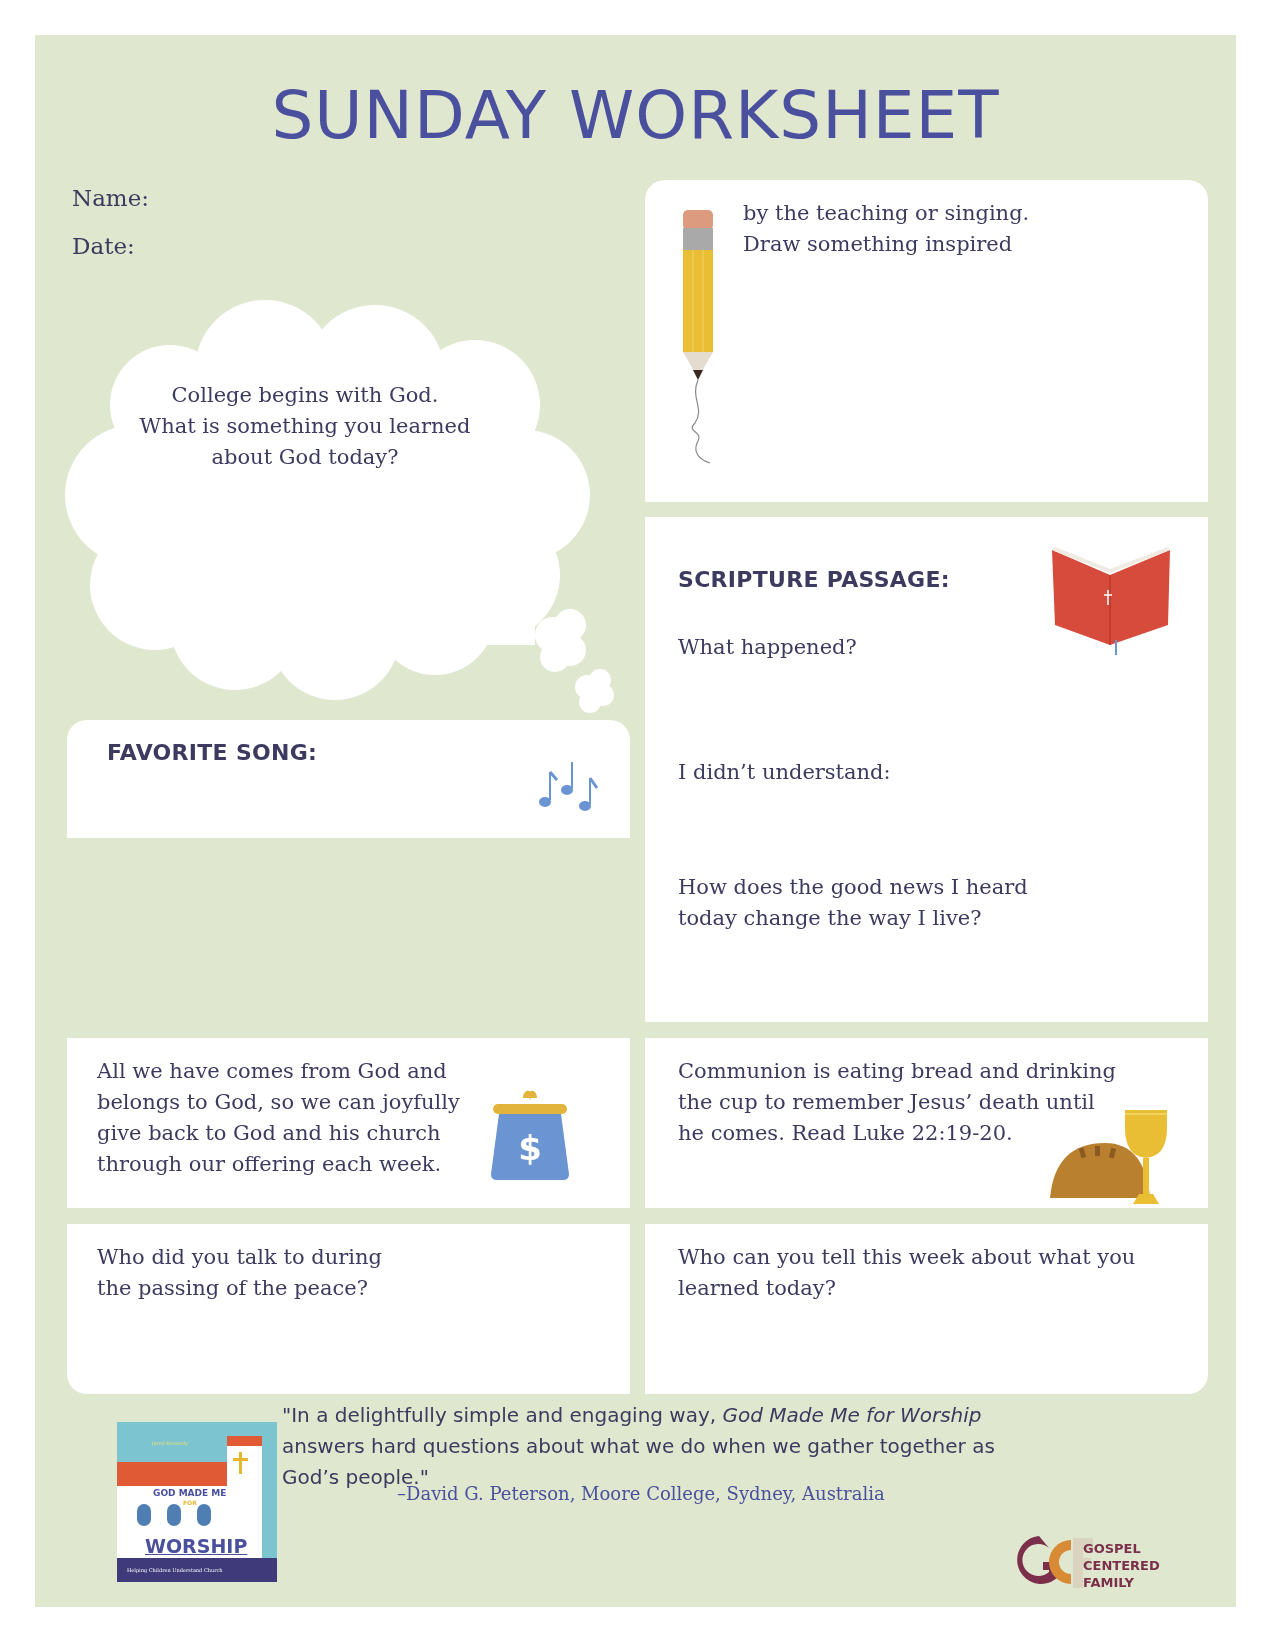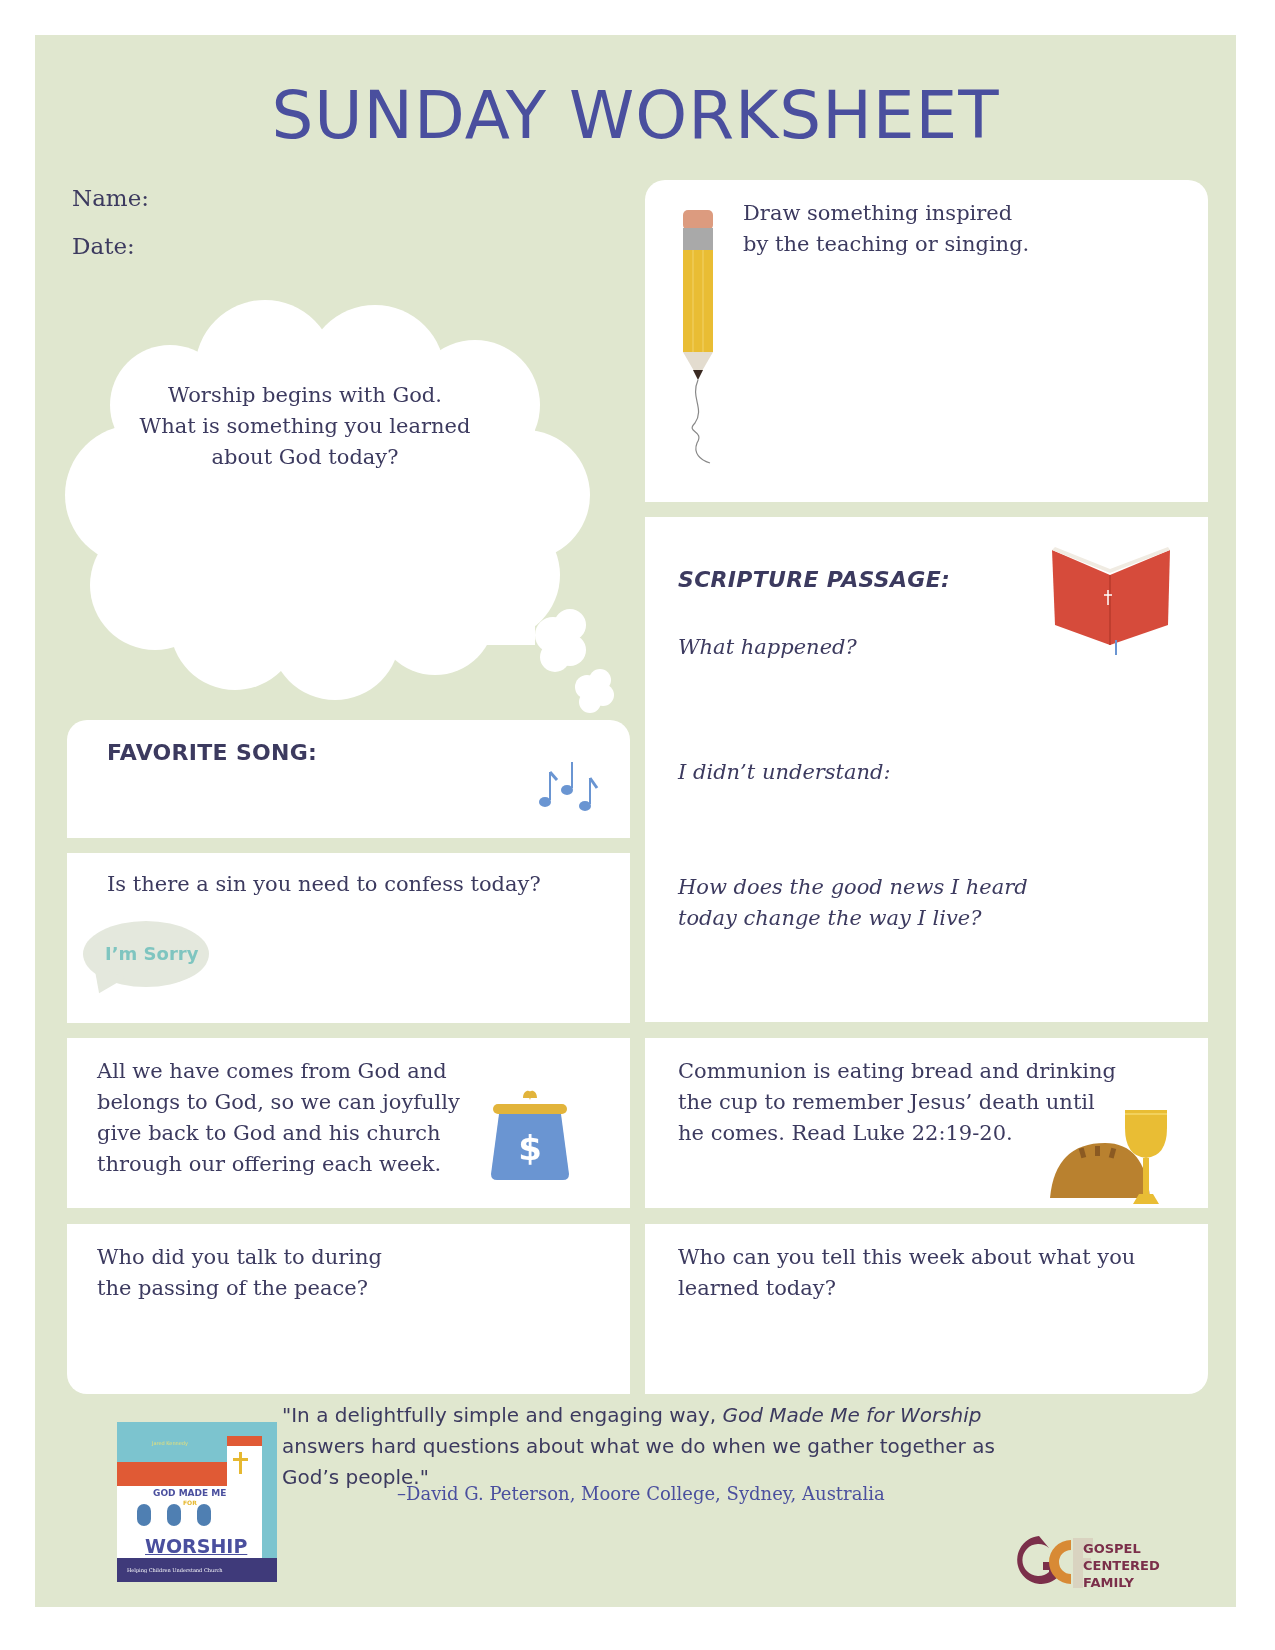--- a/index.html
+++ b/index.html
@@ -52,43 +52,43 @@
         <circle cx="515" cy="330" r="16"></circle>
         <circle cx="515" cy="355" r="16"></circle>
         <circle cx="500" cy="362" r="15"></circle>
       <circle cx="532" cy="392" r="12"></circle>
         <circle cx="545" cy="385" r="11"></circle>
         <circle cx="548" cy="400" r="11"></circle>
         <circle cx="535" cy="407" r="11"></circle>
     </g>
   </svg>
   <div class="cloud-text">
-    <div>Worship begins with God.</div>
+    <div>College begins with God.</div>
     <div>What is something you learned</div>
     <div>about God today?</div>
   </div>
 
   <div class="card" style="left:610px; top:145px; width:563px; height:322px; border-radius:20px 20px 0 0;">
     <svg style="position:absolute; left:30px; top:28px;" width="50" height="260" viewBox="0 0 50 260">
       <rect x="8" y="2" width="30" height="20" rx="5" fill="#dc9b7f"></rect>
       <rect x="8" y="20" width="30" height="22" fill="#a9a9a9"></rect>
       <rect x="8" y="42" width="30" height="102" fill="#e9bd34"></rect>
       <line x1="18" y1="42" x2="18" y2="144" stroke="#f2d36a" stroke-width="1"></line>
       <line x1="28" y1="42" x2="28" y2="144" stroke="#f2d36a" stroke-width="1"></line>
       <polygon points="8,144 38,144 23,170" fill="#e3dccf"></polygon>
       <polygon points="18,162 28,162 23,172" fill="#3a2a22"></polygon>
       <path d="M23 172 C 15 190, 30 200, 20 215 C 10 225, 30 222, 22 235 C 18 245, 25 252, 35 255" stroke="#888" fill="none" stroke-width="1.2"></path>
     </svg>
     <div class="q" style="left:98px; top:18px;">
+      <div>by the teaching or singing.</div>
       <div>Draw something inspired</div>
-      <div>by the teaching or singing.</div>
-    </div>
-  </div>
-
-  <div class="card" style="left:610px; top:482px; width:563px; height:505px;font-style:italic;">
+    </div>
+  </div>
+
+  <div class="card" style="left:610px; top:482px; width:563px; height:505px;">
     <div class="h" style="left:33px; top:50px;">SCRIPTURE PASSAGE:</div>
     <svg style="position:absolute; left:405px; top:28px;" width="125" height="110" viewBox="0 0 125 110">
       <polygon points="2,5 60,30 60,100 5,80" fill="#d64b3b"></polygon>
       <polygon points="60,30 120,5 118,80 60,100" fill="#d64b3b"></polygon>
       <polygon points="2,5 60,28 120,5 118,2 60,24 5,2" fill="#f0ebe2"></polygon>
       <line x1="60" y1="30" x2="60" y2="100" stroke="#b73a2d" stroke-width="1.5"></line>
       <line x1="58" y1="45" x2="58" y2="60" stroke="#fff" stroke-width="1.5"></line>
       <line x1="54" y1="50" x2="62" y2="50" stroke="#fff" stroke-width="1.5"></line>
       <line x1="66" y1="95" x2="66" y2="110" stroke="#6a95d2" stroke-width="2"></line>
     </svg>
@@ -109,26 +109,20 @@
           <path d="M13 12 L20 20" stroke-width="3"></path>
         <ellipse cx="30" cy="30" rx="6" ry="5" stroke="none"></ellipse>
           <line x1="35" y1="28" x2="35" y2="2" stroke-width="2"></line>
         <ellipse cx="48" cy="46" rx="6" ry="5" stroke="none"></ellipse>
           <line x1="53" y1="44" x2="53" y2="18" stroke-width="2"></line>
           <path d="M53 18 L60 28" stroke-width="3"></path>
       </g>
     </svg>
   </div>
 
-  <div class="card" style="left:32px; top:818px; width:563px; height:170px;">
-    <div class="q" style="left:40px; top:16px;">Is there a sin you need to confess today?</div>
-    <div class="bubble"></div>
-    <div class="bubble-tail"></div>
-    <div class="bubble-text">I’m Sorry</div>
-  </div>
 
   <div class="card" style="left:32px; top:1003px; width:563px; height:170px;">
     <div class="q" style="left:30px; top:18px;">
       <div>All we have comes from God and</div>
       <div>belongs to God, so we can joyfully</div>
       <div>give back to God and his church</div>
       <div>through our offering each week.</div>
     </div>
     <svg style="position:absolute; left:418px; top:50px;" width="90" height="95" viewBox="0 0 90 95">
       <path d="M38 10 C 38 0, 50 0, 45 12 C 40 0, 52 0, 52 10 Z" fill="#e2b43b"></path>

